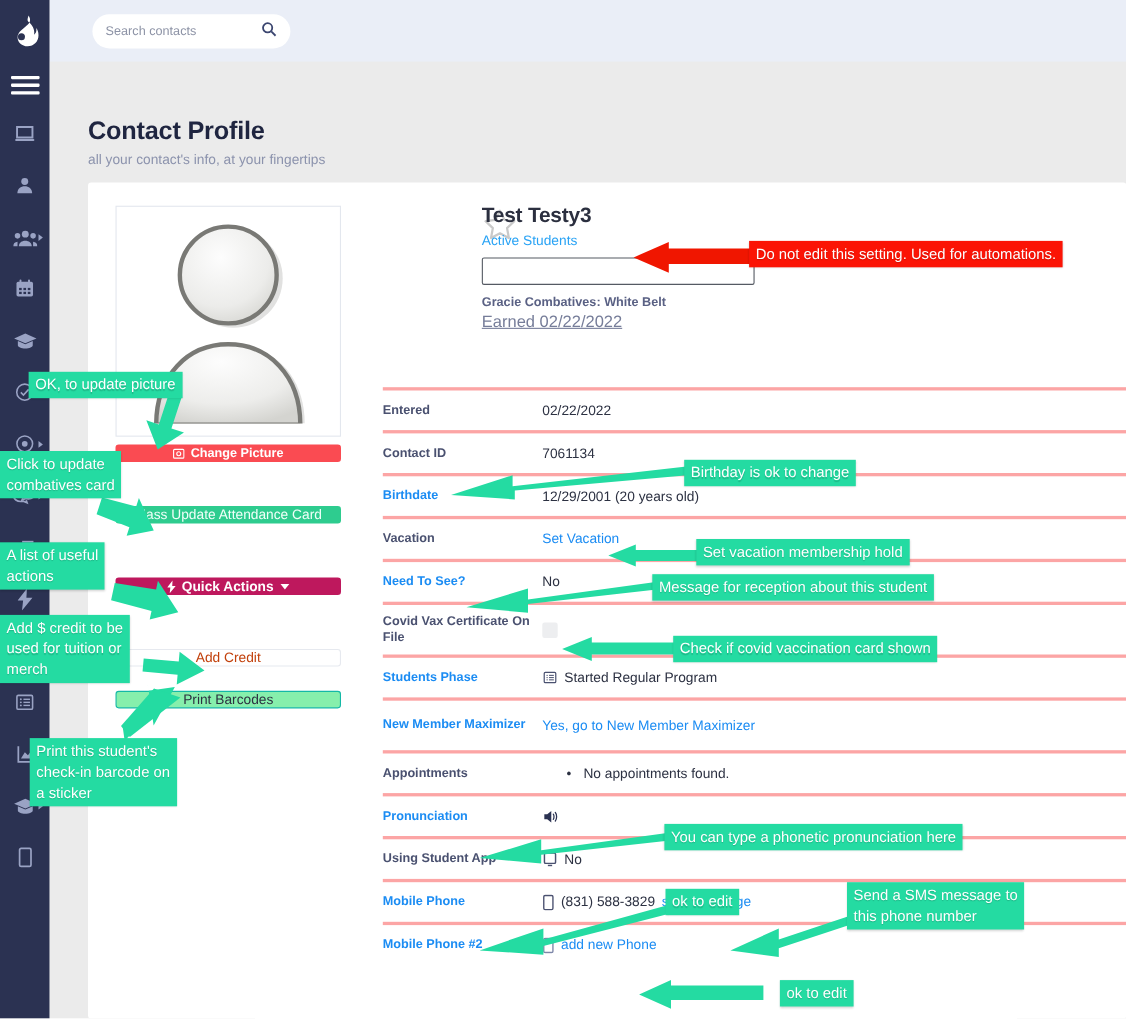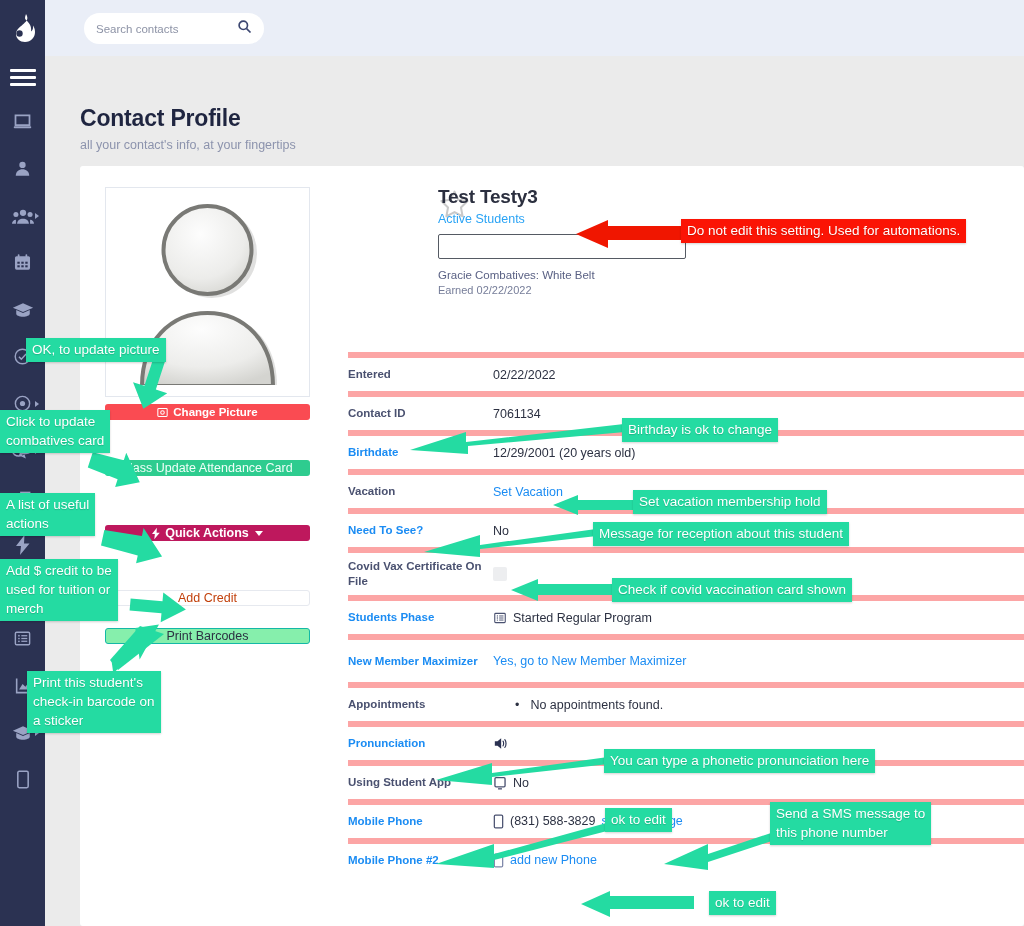--- a/index.html
+++ b/index.html
@@ -98,30 +98,30 @@
     font-size:19px; color:#2b2f3f; font-weight:bold; letter-spacing:-.2px;
   }
   #profhead .ptag {
     margin-top:4px; font-size:12.5px; color:#29a3f5;
   }
   #profhead .pinput {
     margin-top:8px; width:248px; height:25px;
     border:1.3px solid #555a63; background:#fff; border-radius:2px;
   }
   #profhead .belt {
-    margin-top:10px; font-size:11.5px; color:#5a6184; font-weight:normal;
+    margin-top:10px; font-size:11.5px; color:#5a6184; font-weight:bold;
   }
   #profhead .earned {
-    margin-top:3px; font-size:11px; color:#767d99;
+    margin-top:3px; font-size:15px; color:#767d99;text-decoration:underline;
   }
 
   
   #rows { position:absolute; left:268px; top:186px; width:676px; }
   .row {
-    display:flex; border-top:6px solid #fca5a5; min-height:39px;
+    display:flex; border-top:3px solid #fca5a5; min-height:39px;
     align-items:center; padding:6px 0;
   }
   .row .lbl {
     width:145px; flex:none; font-size:11.5px; font-weight:bold; line-height:15px;
     padding-left:0;
   }
   .lbl.plain { color:#4a5170; }
   .lbl.link  { color:#1b8cf3; }
   .row .val {
     font-size:12.5px; color:#2c3142; display:flex; align-items:flex-start; gap:6px;

